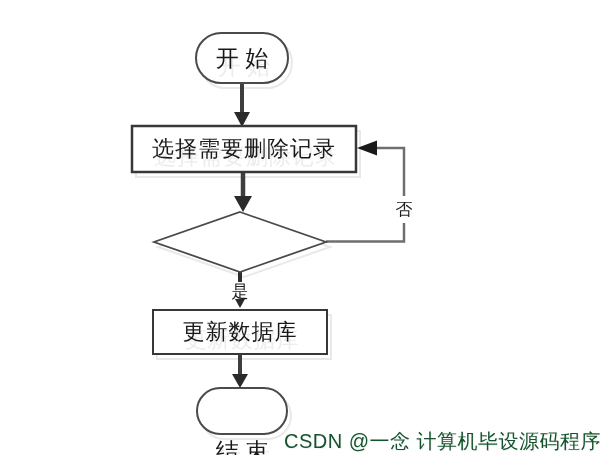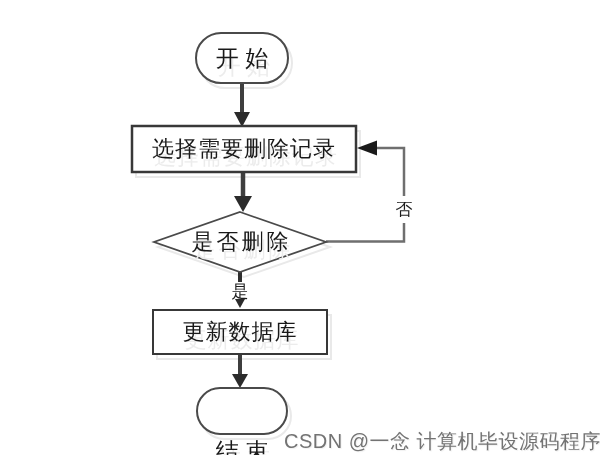--- a/index.html
+++ b/index.html
@@ -26,21 +26,21 @@
     position:absolute;
     font-size:17px;color:#1c1c1c;
     text-align:center;
   }
   .edge-label-no{background:#ffffff;padding:2px 1px;}
   .watermark{
     position:absolute;
     left:284px;top:428px;
     font-family:"Liberation Sans","DejaVu Sans",sans-serif;
     font-size:20px;
-    color:#737373;
+    color:#14532d;
     text-shadow:1px 1px 1px #f0f0f0;
     letter-spacing:0.5px;
     white-space:nowrap;
   }
 </style>
 </head>
 <body>
 
 <div class="canvas">
 
@@ -73,21 +73,20 @@
     <rect x="132" y="126" width="224" height="46" fill="#ffffff" stroke="#383838" stroke-width="2.5"></rect>
     <polygon points="240,212 326,242 240,272 154,242" fill="#ffffff" stroke="#4a4a4a" stroke-width="1.8"></polygon>
     <rect x="153" y="310" width="174" height="44" fill="#ffffff" stroke="#383838" stroke-width="2"></rect>
     <rect x="197" y="388" width="90" height="46" rx="23" ry="23" fill="#ffffff" stroke="#4a4a4a" stroke-width="2"></rect>
   </svg>
 
   <div class="node-label lbl-terminator" style="left:196px;top:33px;width:92px;height:50px;">开始</div>
 
   <div class="node-label lbl-process" style="left:132px;top:126px;width:224px;height:46px;">选择需要删除记录</div>
 
-  <div class="node-label lbl-decision" style="left:154px;top:212px;width:172px;height:60px;">是否删除</div>
 
   <div class="node-label lbl-process" style="left:153px;top:310px;width:174px;height:44px;">更新数据库</div>
 
   <div class="node-label lbl-terminator" style="left:197px;top:388px;width:90px;height:46px;margin-top:40px;">结束</div>
 
   <div class="edge-label" style="left:226px;top:280px;width:28px;">是</div>
 
   <div class="edge-label edge-label-no" style="left:393px;top:196px;width:20px;">否</div>
 
   <div class="watermark">CSDN @一念 计算机毕设源码程序</div>

